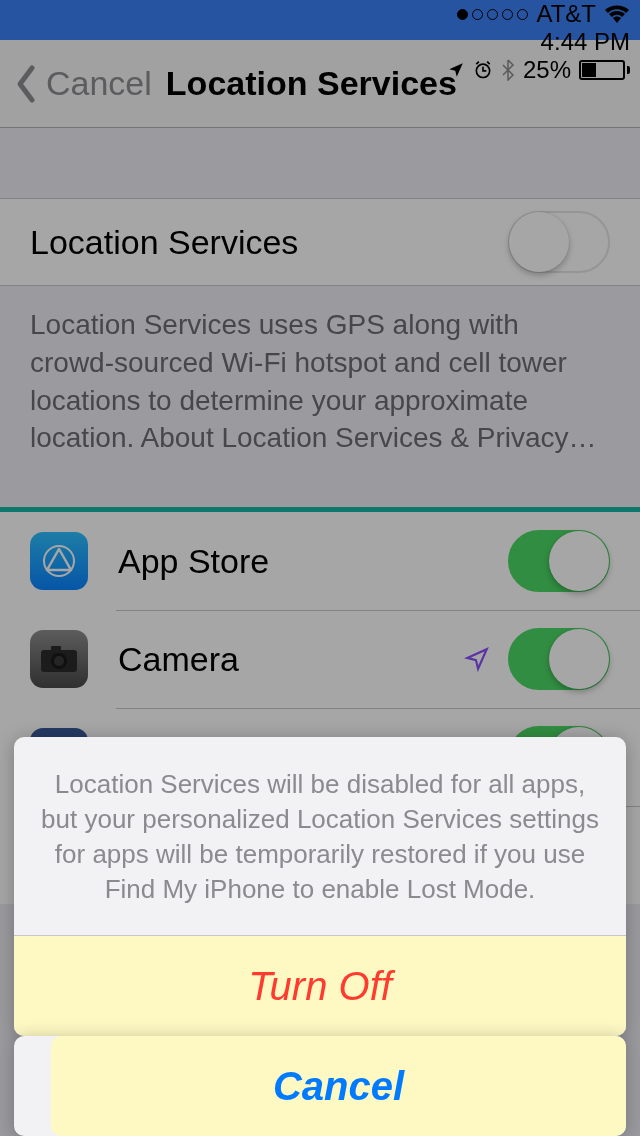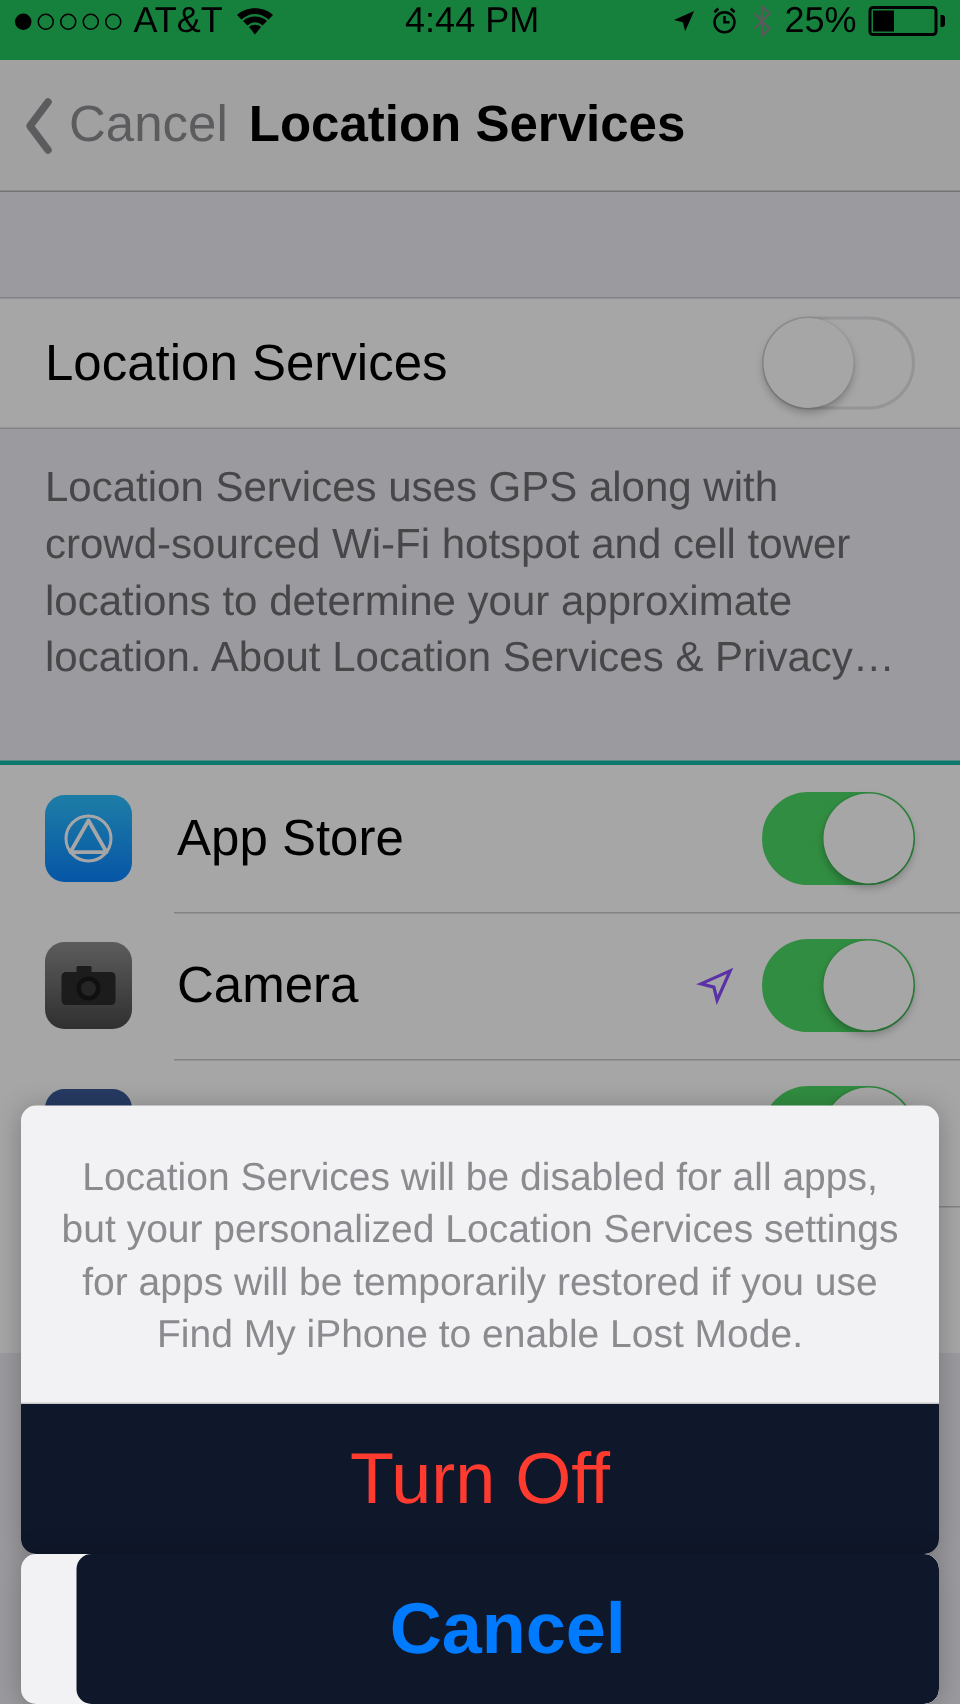--- a/index.html
+++ b/index.html
@@ -1,21 +1,21 @@
 <!DOCTYPE html>
 <html><head>
 <meta charset="utf-8">
 <style>
   * { box-sizing: border-box; margin: 0; padding: 0; }
   html, body { width: 640px; height: 1136px; overflow: hidden; font-family: -apple-system, "Helvetica Neue", Helvetica, Arial, sans-serif; }
   .screen { position: relative; width: 640px; height: 1136px; background: #efeff4; }
   .dim-overlay { position: absolute; inset: 0; background: rgba(0,0,0,0.35); pointer-events: none; }
 
   
-  .status-bar { height: 40px; background: #22c55e; display: flex; align-items: flex-start; justify-content: space-between; padding: 0 10px; font-size: 24px; color: #000; }
+  .status-bar { height: 40px; background: #3b82f6; display: flex; align-items: flex-end; justify-content: space-between; padding: 0 10px; font-size: 24px; color: #000; flex-direction: column; }
   .status-left, .status-right { display: flex; align-items: center; gap: 8px; }
   .signal-dots { display: flex; gap: 4px; align-items: center; }
   .dot { width: 11px; height: 11px; border-radius: 50%; border: 1.5px solid #000; }
   .dot.filled { background: #000; }
   .wifi { width: 26px; height: 20px; }
   .status-center { font-weight: 500; }
   .battery { display: inline-flex; align-items: center; }
   .battery-body { width: 46px; height: 20px; border: 2px solid #000; border-radius: 3px; position: relative; }
   .battery-fill { position: absolute; left: 1px; top: 1px; bottom: 1px; width: 34%; background: #000; }
   .battery-cap { width: 3px; height: 8px; background: #000; margin-left: 2px; border-radius: 0 2px 2px 0; }
@@ -33,38 +33,38 @@
   .row-label { flex: 1; font-size: 34px; color: #000; }
   .footer-text { padding: 20px 30px 50px 30px; color: #6d6d72; font-size: 28px; line-height: 1.35; }
 
   
   .toggle { width: 102px; height: 62px; border-radius: 31px; background: #fff; border: 2px solid #e5e5ea; position: relative; }
   .toggle .knob { position: absolute; top: -1px; left: -1px; width: 60px; height: 60px; border-radius: 50%; background: #fff; box-shadow: 0 3px 6px rgba(0,0,0,0.25), 0 0 0 1px rgba(0,0,0,0.04); }
   .toggle.on { background: #4cd964; border-color: #4cd964; }
   .toggle.on .knob { left: auto; right: -1px; }
 
   
-  .app-list { background: #fff; border-top: 3px solid #14b8a6; }
+  .app-list { background: #fff; border-top: 5px solid #14b8a6; }
   .app-row { display: flex; align-items: center; height: 98px; padding: 0 30px 0 30px; position: relative; }
   .app-row + .app-row::before { content: ""; position: absolute; top: 0; left: 116px; right: 0; height: 1px; background: #c8c7cc; }
   .app-icon { width: 58px; height: 58px; border-radius: 13px; margin-right: 30px; flex: none; display: flex; align-items: center; justify-content: center; }
   .app-name { flex: 1; font-size: 34px; color: #000; }
   .loc-indicator { width: 26px; height: 26px; margin-right: 18px; }
 
   .icon-appstore { background: linear-gradient(180deg,#2ec1ff,#0a84ff); }
   .icon-camera { background: linear-gradient(180deg,#8e8e8e,#4a4a4a); }
   .icon-facebook { background: #3b5998; }
   .icon-findfriends { background: linear-gradient(180deg,#ffb64d,#ff8c1a); }
 
   
   .action-sheet { position: absolute; left: 14px; right: 14px; bottom: 0; }
   .sheet-group { background: #f2f2f4; border-radius: 10px; overflow: hidden; box-shadow: 0 2px 18px rgba(0,0,0,0.25); }
   .sheet-message { padding: 30px 24px 28px; text-align: center; color: #8a8a8f; font-size: 26px; line-height: 1.35; }
   .sheet-sep { height: 1px; background: #c8c7cc; }
-  .sheet-button { height: 100px; display: flex; align-items: center; justify-content: center; font-size: 48px; background: #0f172a; }
+  .sheet-button { height: 100px; display: flex; align-items: center; justify-content: center; font-size: 40px; background: #fef9c3; font-style: italic; }
   .sheet-button.destructive { color: #ff3b30; }
   .sheet-cancel { margin-top: 0; padding-left: 37px; }
   .sheet-cancel .sheet-button { color: #007aff; font-weight: 600; border-radius: 10px; }
 
 </style>
 </head>
 <body>
 
 <div class="screen">
 

